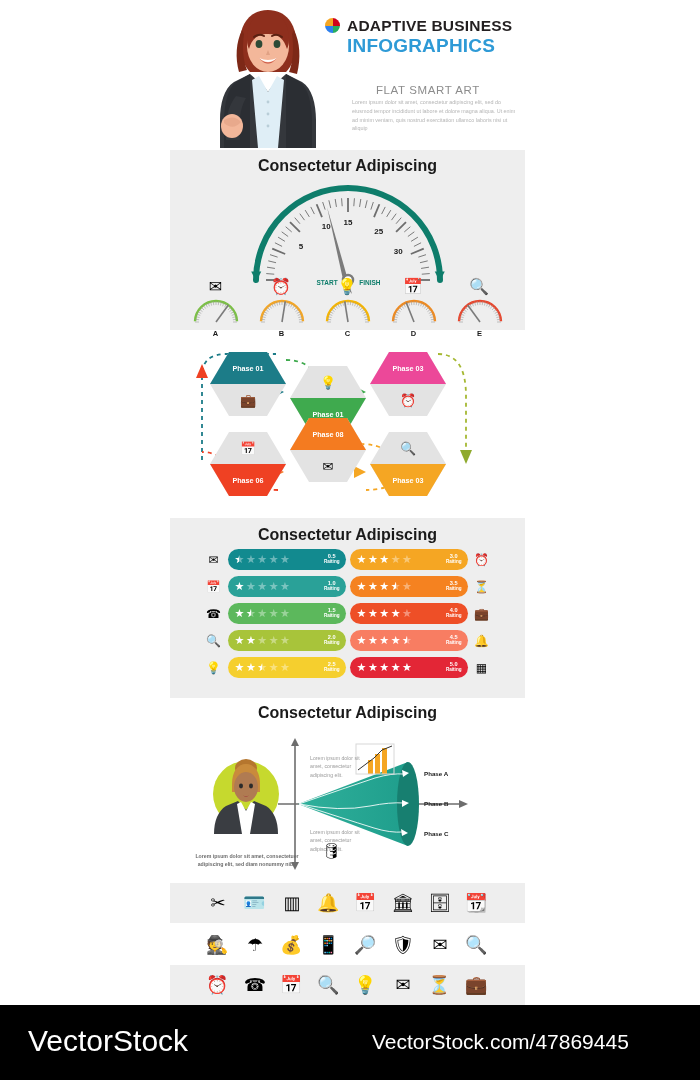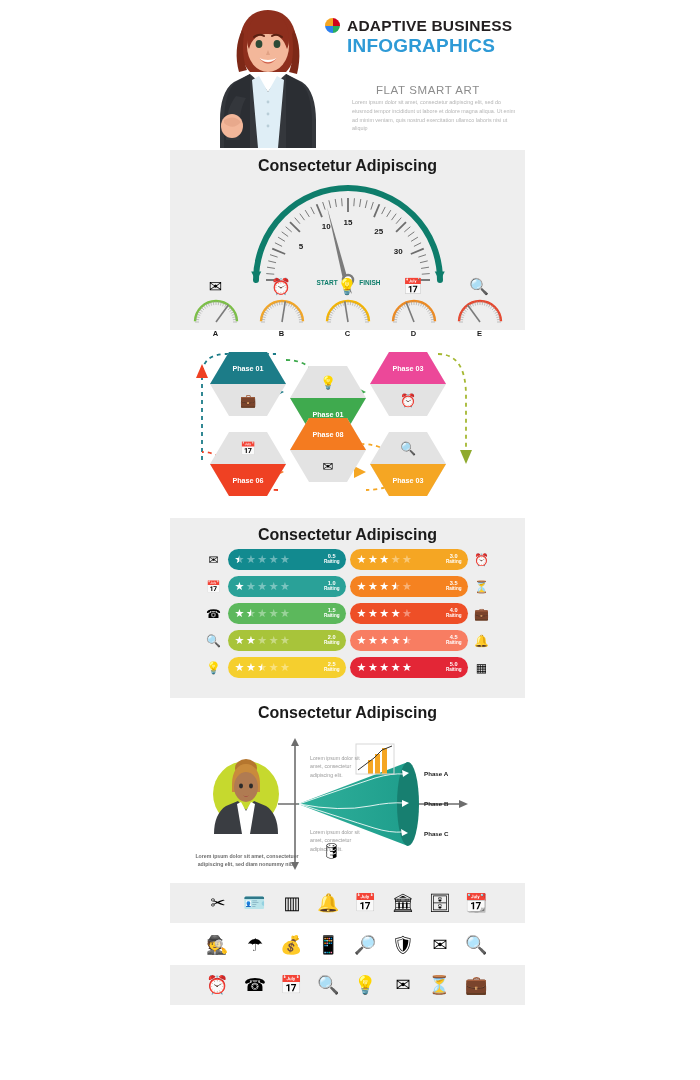--- a/index.html
+++ b/index.html
@@ -681,14 +681,18 @@
       <div class="s-ico">⏰</div>
       <div class="s-ico">☎</div>
       <div class="s-ico">📅</div>
       <div class="s-ico">🔍</div>
       <div class="s-ico">💡</div>
       <div class="s-ico">✉</div>
       <div class="s-ico">⏳</div>
       <div class="s-ico">💼</div>
     </div>
 
+  <div class="footer">
+    <div class="f-logo">VectorStock</div>
+    <div class="f-url">VectorStock.com/47869445</div>
+  </div>
 
 </div>
 
 </body></html>

